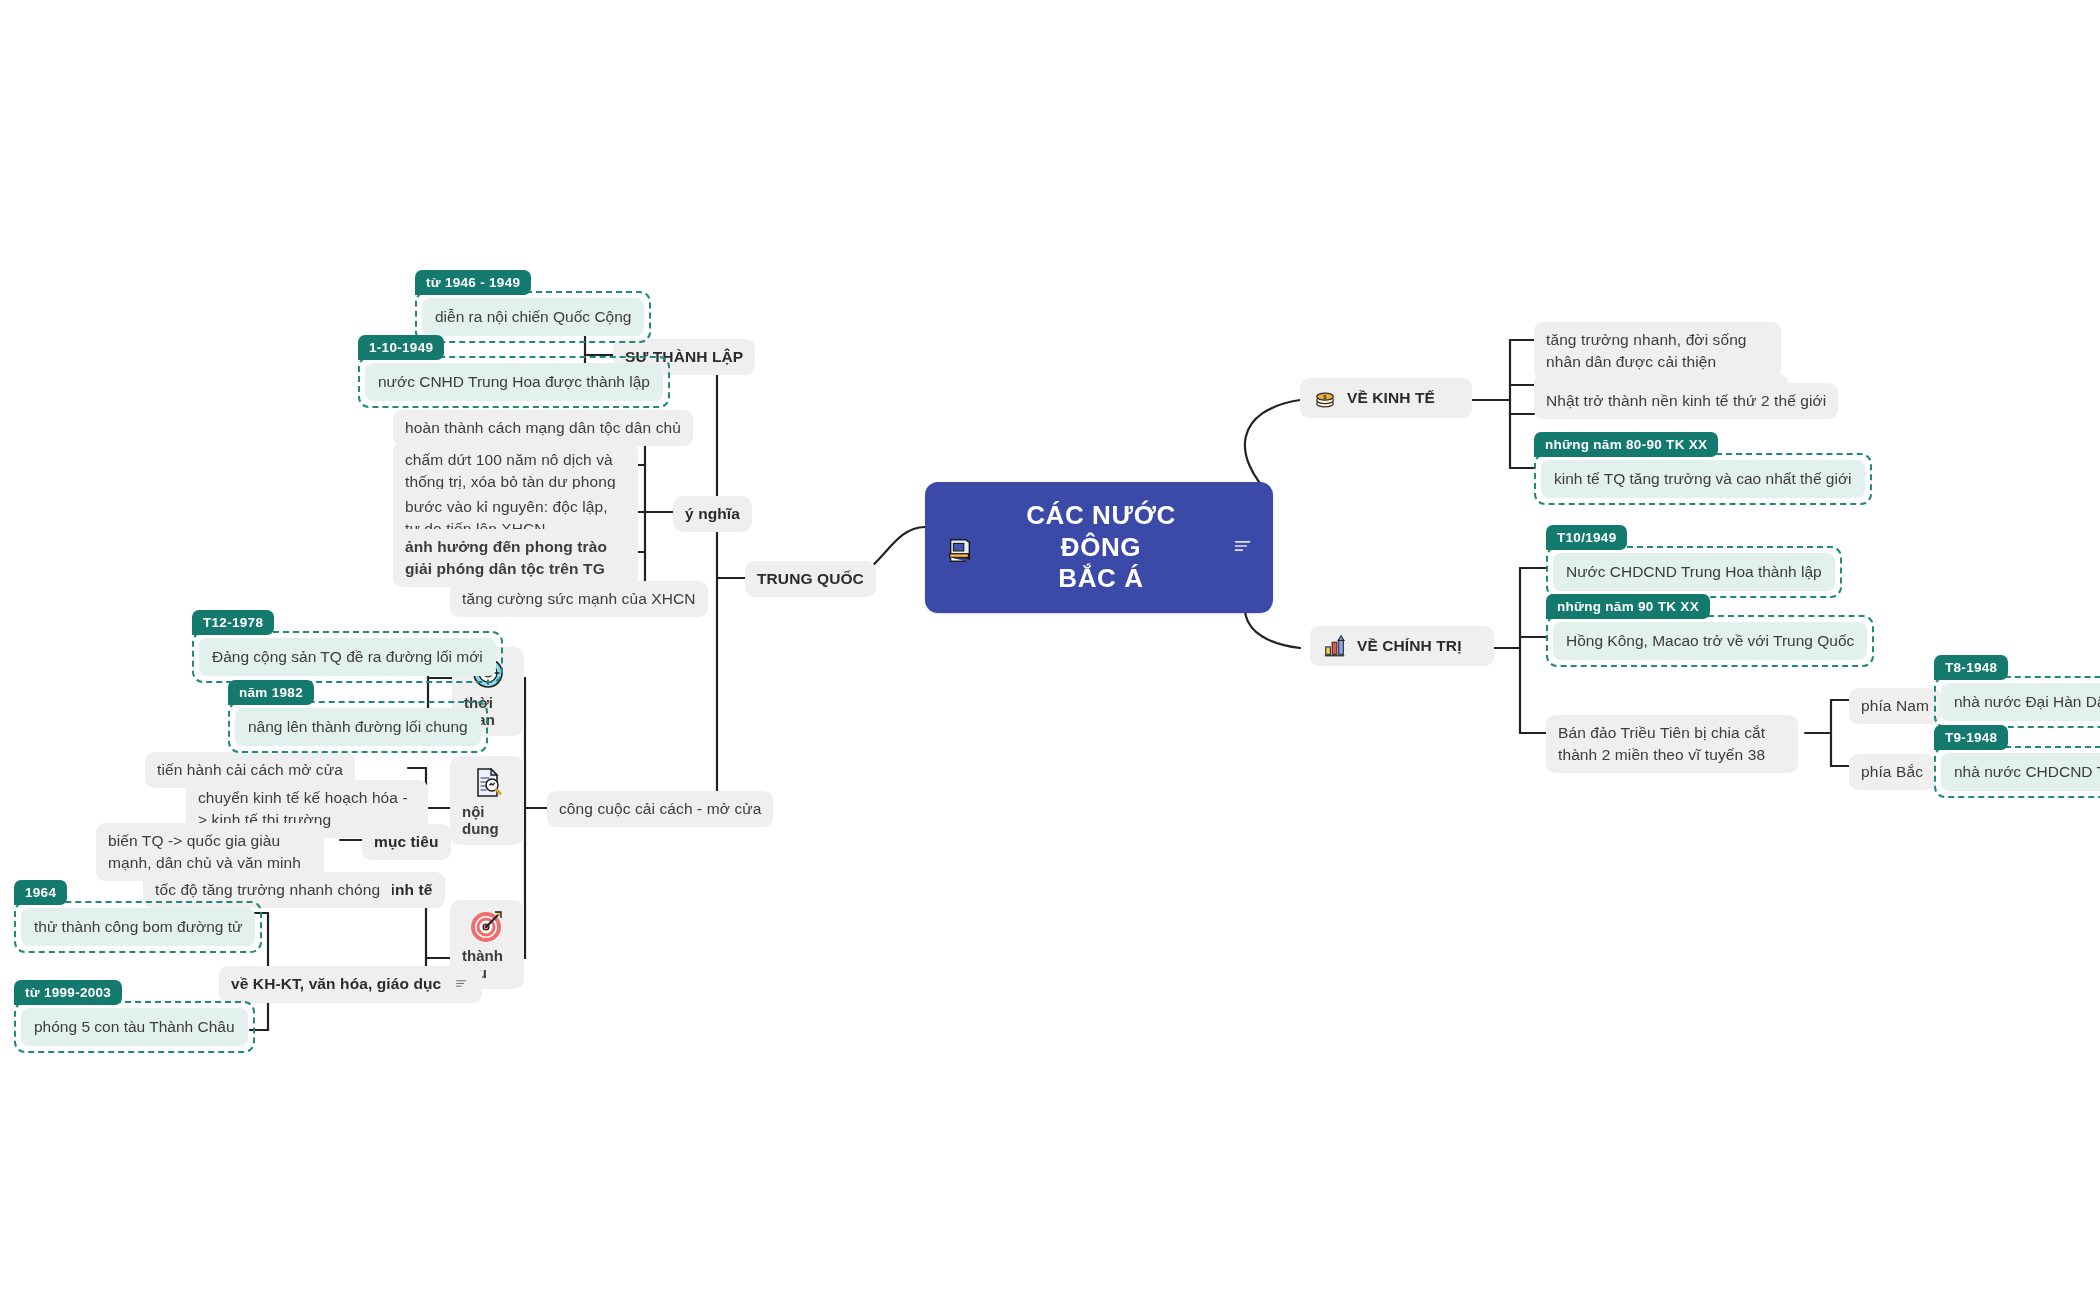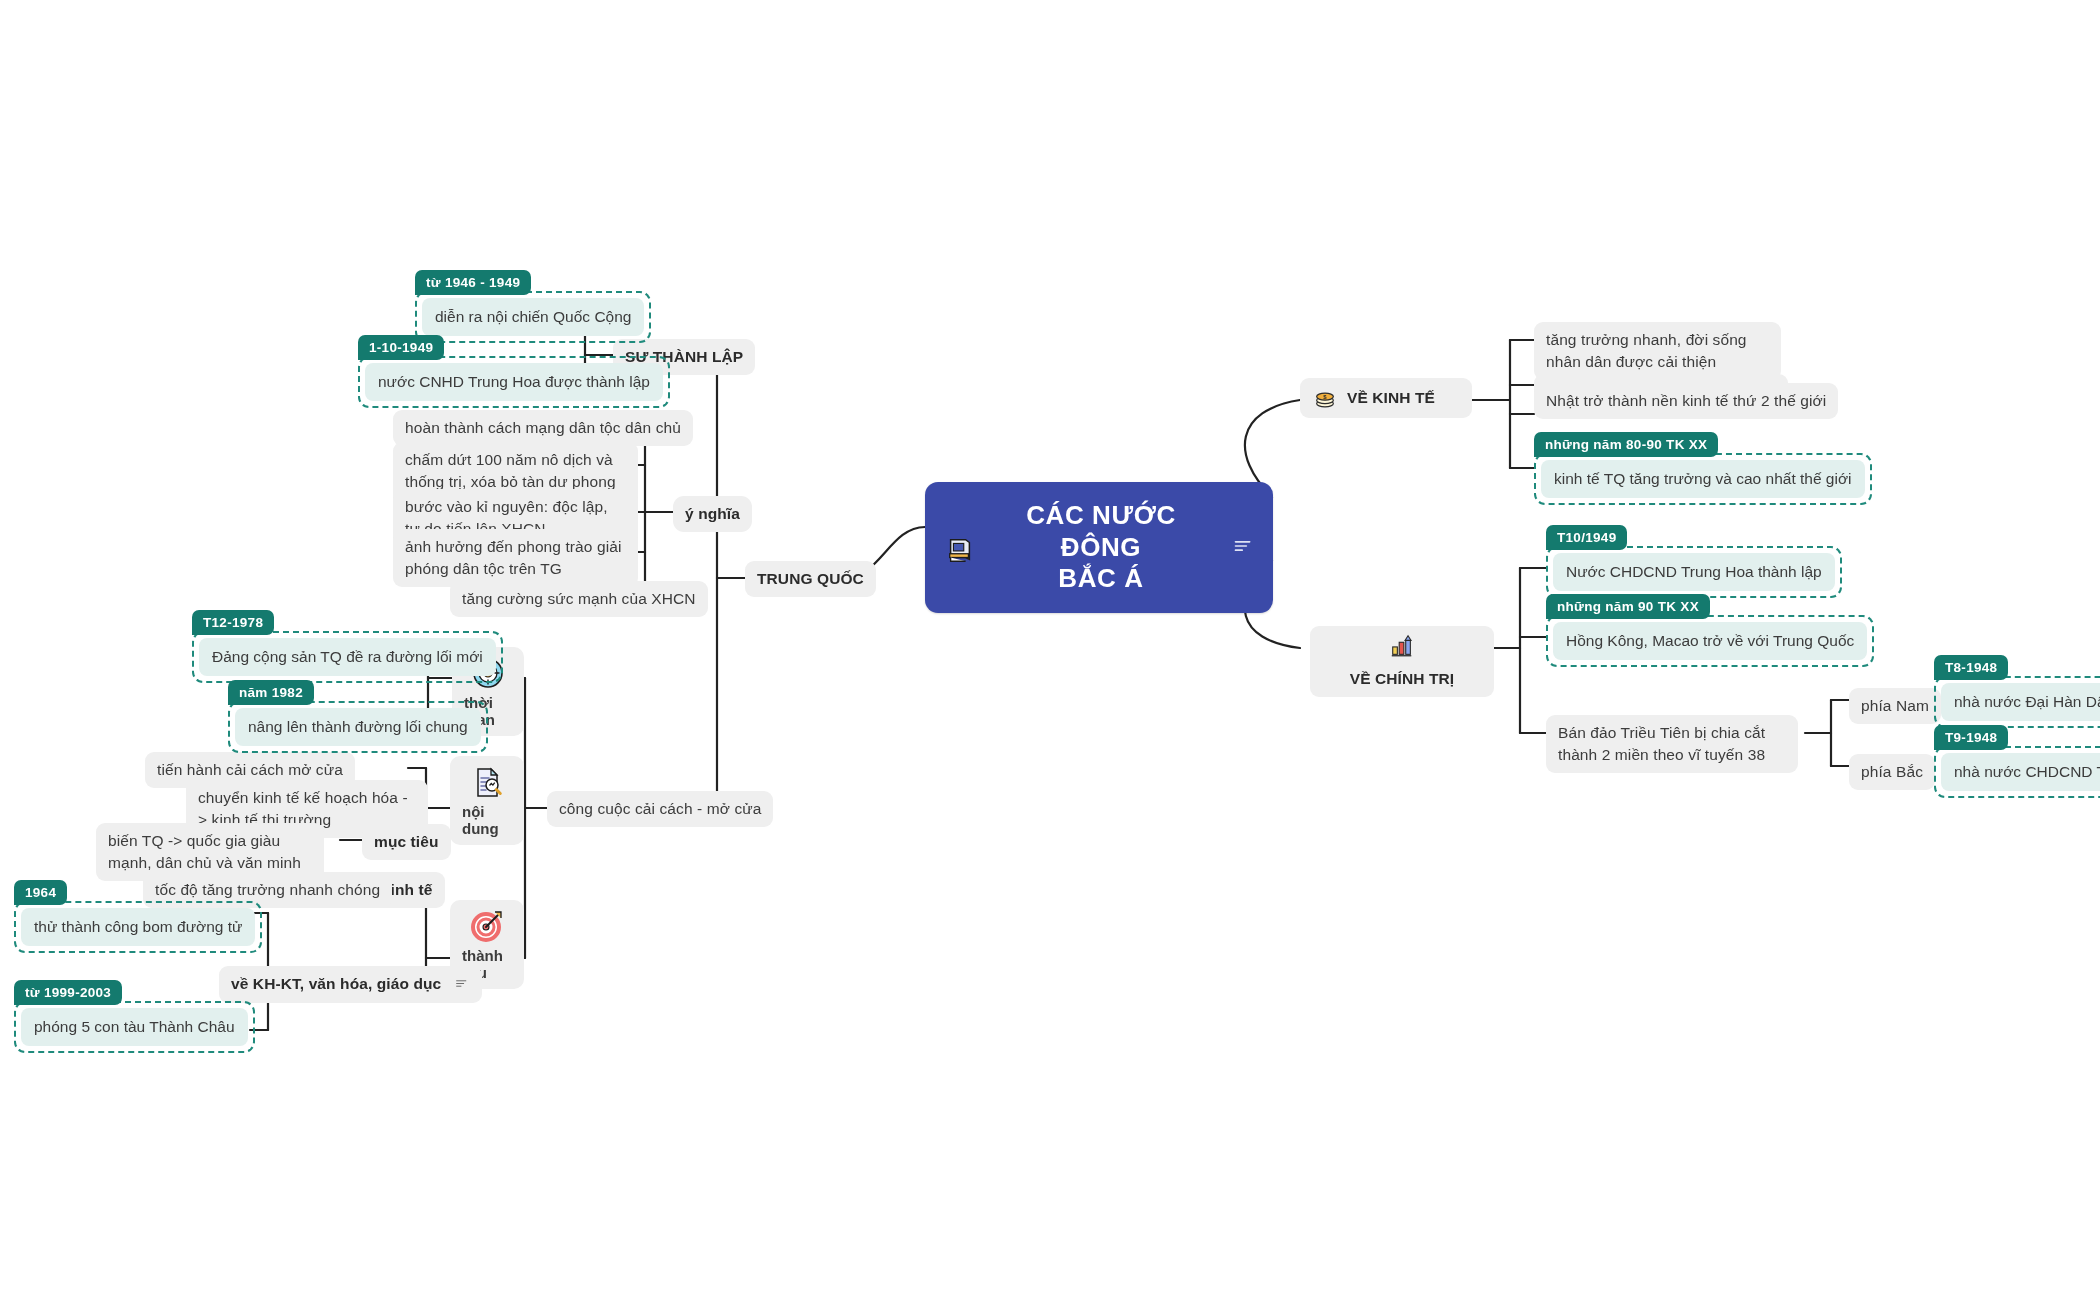--- a/index.html
+++ b/index.html
@@ -228,21 +228,21 @@
     <span>Nhật trở thành nền kinh tế thứ 2 thế giới</span>
   </div>
 
   <div class="tagwrap" style="left:1534px;top:432px;">
     <div class="tag">những năm 80-90 TK XX</div>
     <div class="dashbox">
       <div class="inner">kinh tế TQ tăng trưởng và cao nhất thế giới</div>
     </div>
   </div>
 
-  <div class="node grey bold withicon" style="left:1310px;top:626px;width:184px;flex-direction:column;">
+  <div class="node grey bold withicon" style="left:1310px;top:626px;width:184px;">
     <span class="hdr-ic">
       <svg viewBox="0 0 28 28" width="26" height="26">
         <rect x="4" y="15" width="5" height="8" fill="#f2cf55" stroke="#2b2b2b" stroke-width="1.2"></rect>
         <rect x="11" y="10" width="5" height="13" fill="#e4564d" stroke="#2b2b2b" stroke-width="1.2"></rect>
         <rect x="18" y="8" width="5" height="15" fill="#8aa6ef" stroke="#2b2b2b" stroke-width="1.2"></rect>
         <path d="M20.5 3l3.2 5h-6.4z" fill="#8aa6ef" stroke="#2b2b2b" stroke-width="1.2"></path>
         <path d="M3 24.5h21" stroke="#2b2b2b" stroke-width="1.4"></path>
       </svg>
     </span>
     <span>VỀ CHÍNH TRỊ</span>
@@ -315,21 +315,21 @@
 
   <div class="node grey" style="left:393px;top:410px;white-space:nowrap;">
     <span>hoàn thành cách mạng dân tộc dân chủ</span>
   </div>
   <div class="node grey" style="left:393px;top:442px;width:245px;">
     <span>chấm dứt 100 năm nô dịch và thống trị, xóa bỏ tàn dư phong kiến</span>
   </div>
   <div class="node grey" style="left:393px;top:489px;width:245px;">
     <span>bước vào kỉ nguyên: độc lập, tự do tiến lên XHCN</span>
   </div>
-  <div class="node grey" style="left:393px;top:529px;width:245px;">
+  <div class="node grey" style="left:393px;top:529px;width:245px;font-weight:bold;">
     <span>ảnh hưởng đến phong trào giải phóng dân tộc trên TG</span>
   </div>
   <div class="node grey" style="left:450px;top:581px;white-space:nowrap;">
     <span>tăng cường sức mạnh của XHCN</span>
   </div>
 
   <div class="node grey" style="left:547px;top:791px;">
     <span>công cuộc cải cách - mở cửa</span>
   </div>
 

